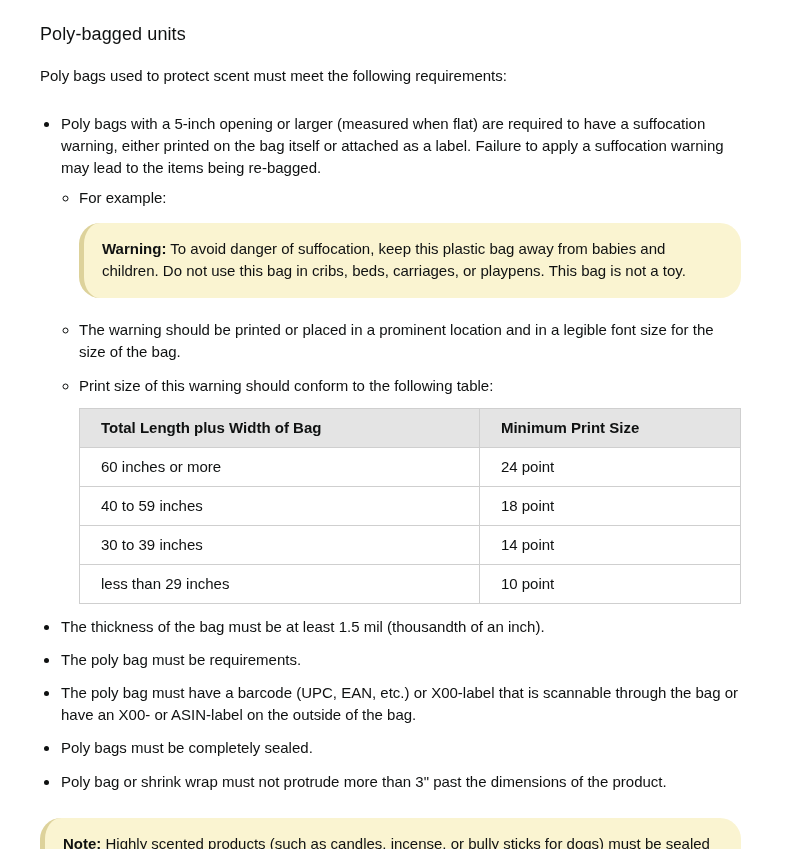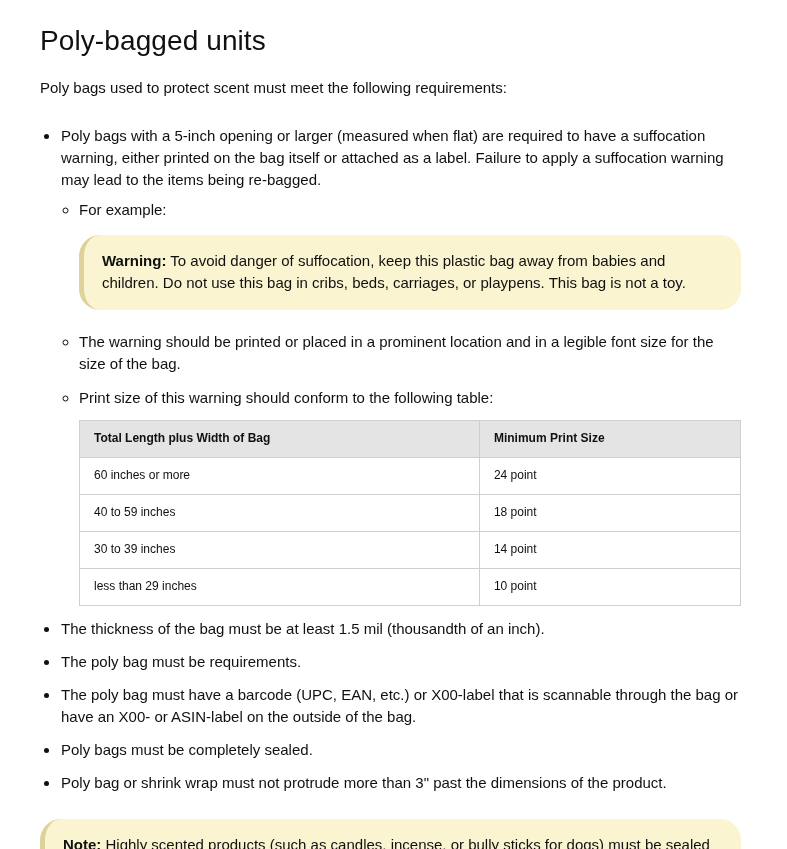--- a/index.html
+++ b/index.html
@@ -13,21 +13,21 @@
     font-family: "Liberation Sans", "DejaVu Sans", sans-serif;
     color: var(--text-color, #0f1111);
     font-size: 15px;
     line-height: 1.47;
     -webkit-font-smoothing: antialiased;
   }
   .page {
     padding: 24px 46px 26px 40px;
   }
   h1.page-title {
-    font-size: 28px;
+    font-size: 18px;
     font-weight: 400;
     line-height: 1.2;
     margin: 0 0 19px 0;
     letter-spacing: 0.1px;
   }
   p.intro {
     margin: 0 0 26px 0;
   }
   ul.top-list {
     margin: 0;
@@ -61,22 +61,22 @@
   }
   table.print-size-table {
     border-collapse: collapse;
     width: 100%;
     margin: 11px 0 3px 0;
   }
   table.print-size-table th,
   table.print-size-table td {
     border: 1px solid var(--table-border, #cfcfcf);
     text-align: left;
-    padding: 8px 14px;
-    font-size: 12px;
+    padding: 8px 21px;
+    font-size: 15px;
     vertical-align: middle;
     height: 20px;
   }
   table.print-size-table th {
     background: var(--table-header-bg, #e4e4e4);
     font-weight: 700;
   }
   table.print-size-table th:first-child,
   table.print-size-table td:first-child {
     width: 60.5%;

